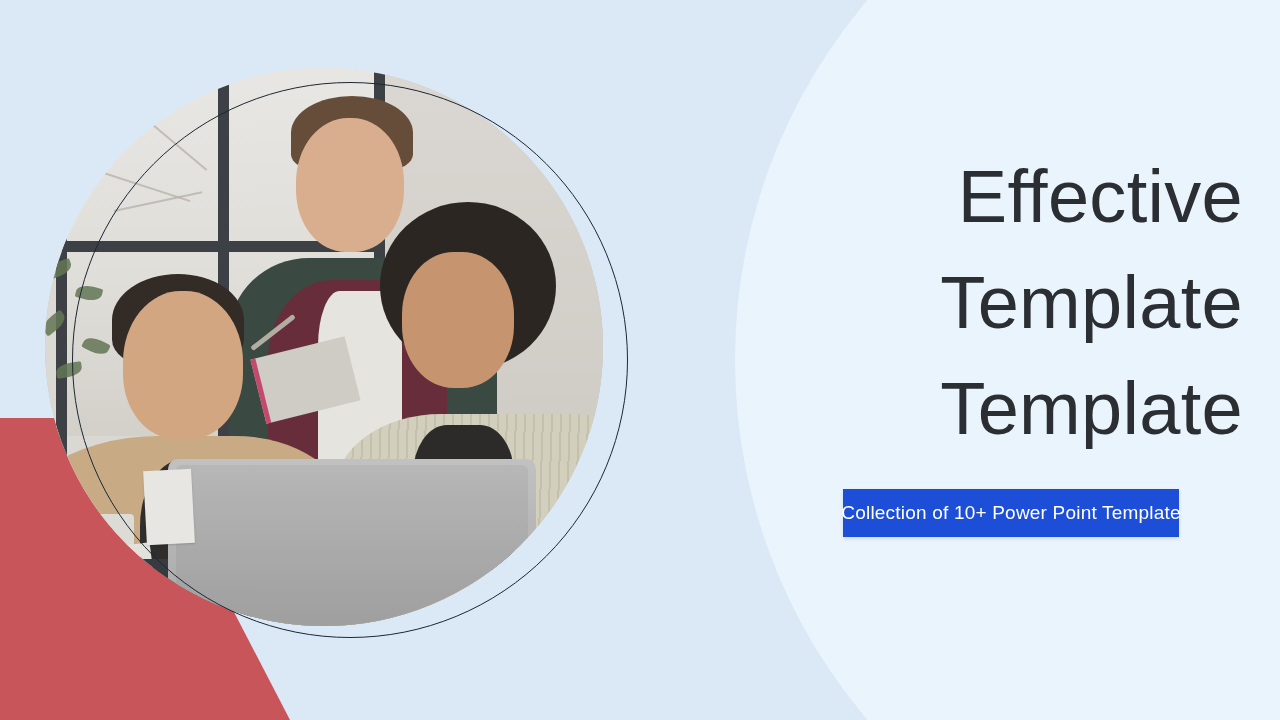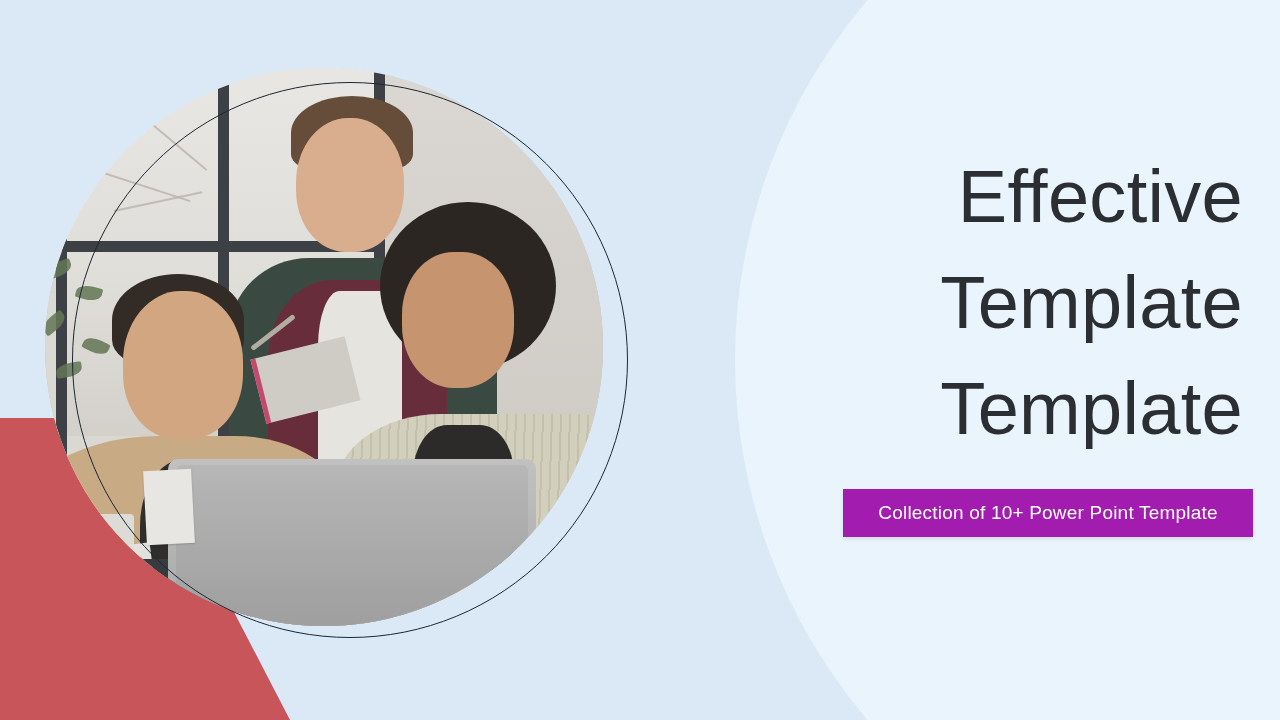--- a/index.html
+++ b/index.html
@@ -373,23 +373,23 @@
     letter-spacing: 0.3px;
     color: #2b2e33;
     white-space: nowrap;
     margin-top: 16px;
   }
 
   .subtitle-banner {
     position: absolute;
     left: 843px;
     top: 489px;
-    width: 410px;
+    width: 336px;
     height: 48px;
-    background: #a21caf;
+    background: #1d4ed8;
     display: flex;
     align-items: center;
     justify-content: center;
     box-shadow: 0 2px 4px rgba(0,0,0,0.10);
   }
   .subtitle-text {
     color: #ffffff;
     font-family: "Liberation Sans", sans-serif;
     font-weight: 400;
     font-size: 19px;

